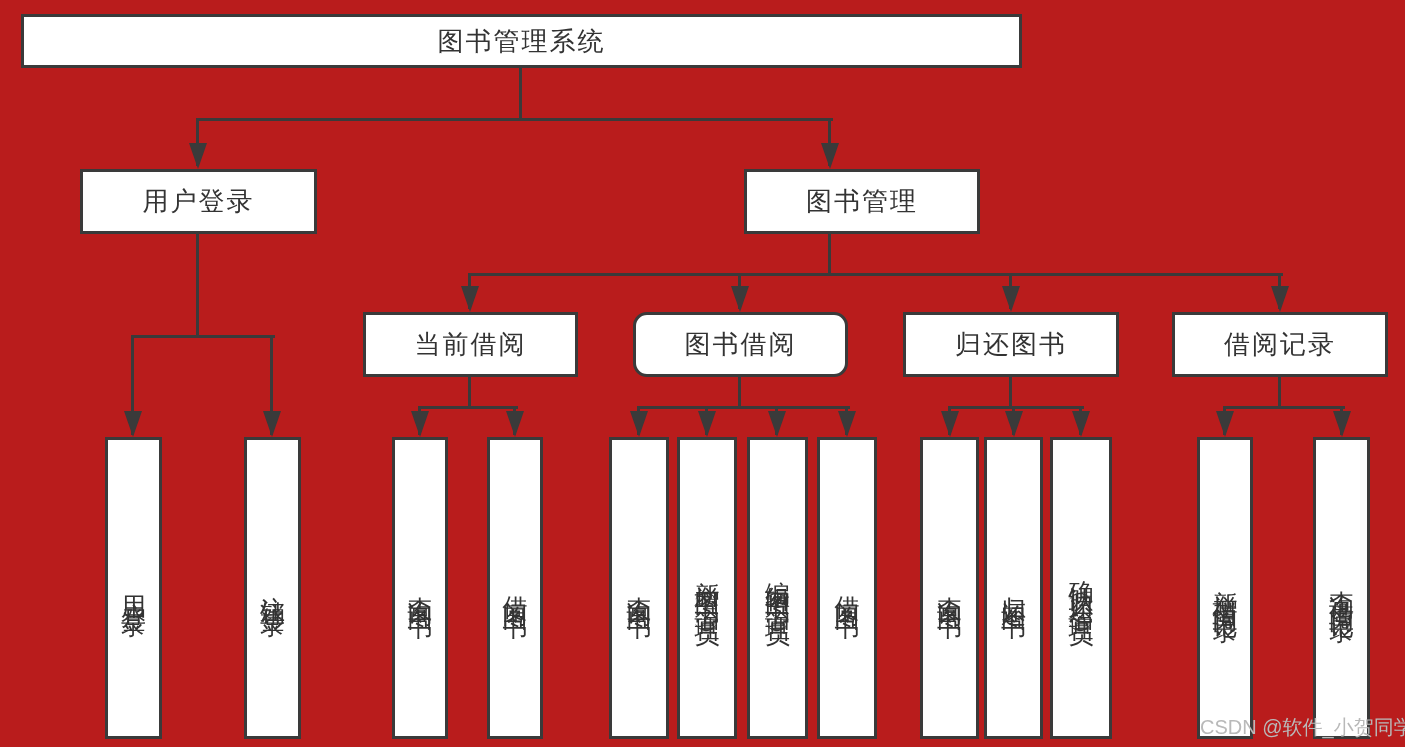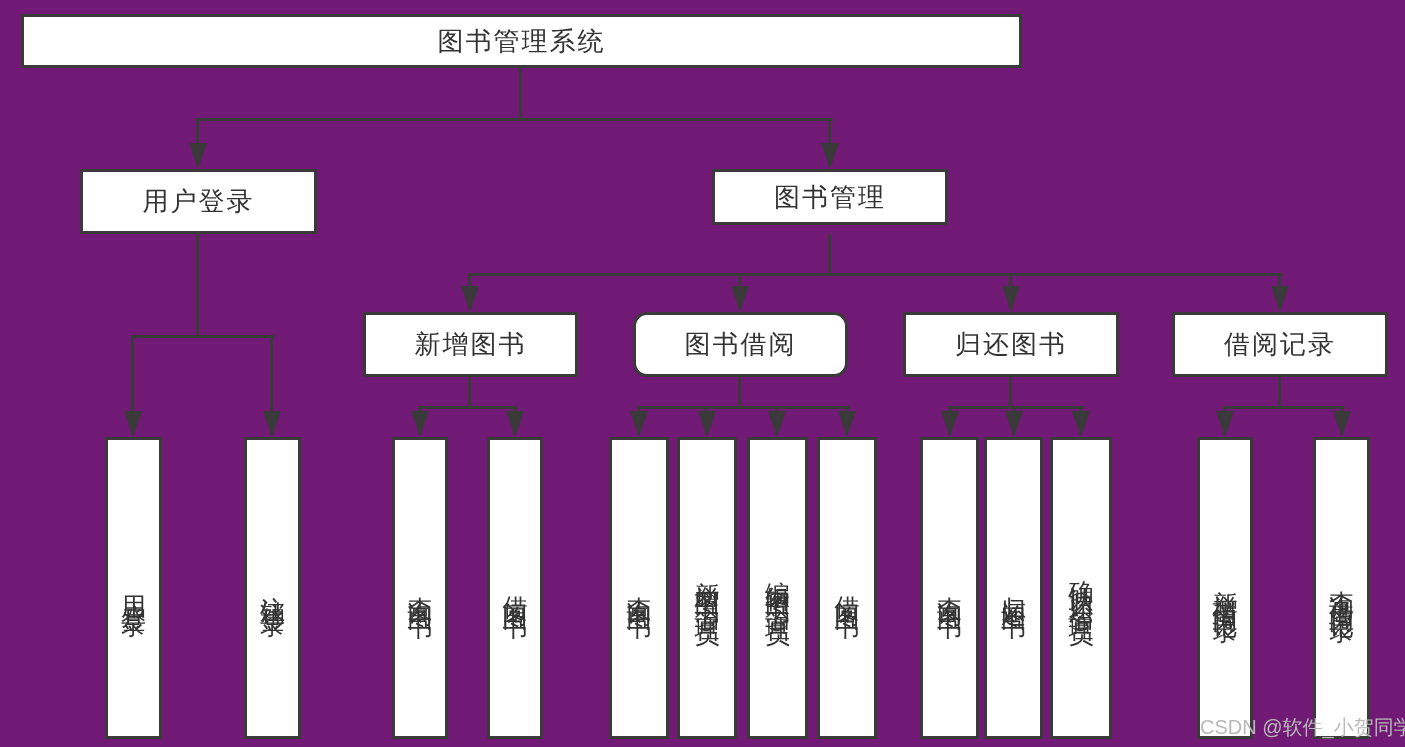--- a/index.html
+++ b/index.html
@@ -1,20 +1,20 @@
 <!DOCTYPE html>
 <html><head>
 <meta charset="utf-8">
 <style>
   html, body { margin: 0; padding: 0; background: #ffffff; }
   .canvas {
     position: relative;
     width: 1405px;
     height: 747px;
-    background: #701a75;
+    background: #b91c1c;
     overflow: hidden;
     font-family: "Liberation Sans", sans-serif;
   }
   .node {
     position: absolute;
     box-sizing: border-box;
     border: 3px solid #3a3a3a;
     background: #ffffff;
     display: flex;
     align-items: center;
@@ -73,21 +73,21 @@
   <div class="line" style="left:196px; top:118px; width:637px; height:3px;"></div>
   <div class="line" style="left:196px; top:118px; width:3px; height:48px;"></div>
   <div class="arrow" style="left:189px; top:143px;"></div>
   <div class="line" style="left:828px; top:118px; width:3px; height:48px;"></div>
   <div class="arrow" style="left:821px; top:143px;"></div>
 
   <div class="node" style="left:80px; top:169px; width:237px; height:65px;">
     <span class="lbl">用户登录</span>
   </div>
 
-  <div class="node" style="left:712px; top:169px; width:236px; height:56px;">
+  <div class="node" style="left:744px; top:169px; width:236px; height:65px;">
     <span class="lbl">图书管理</span>
   </div>
 
   <div class="line" style="left:196px; top:234px; width:3px; height:104px;"></div>
   <div class="line" style="left:131px; top:335px; width:144px; height:3px;"></div>
   <div class="line" style="left:131px; top:335px; width:3px; height:100px;"></div>
   <div class="arrow" style="left:124px; top:411px;"></div>
   <div class="line" style="left:270px; top:335px; width:3px; height:100px;"></div>
   <div class="arrow" style="left:263px; top:411px;"></div>
 
@@ -96,21 +96,21 @@
   <div class="line" style="left:468px; top:273px; width:3px; height:36px;"></div>
   <div class="arrow" style="left:461px; top:286px;"></div>
   <div class="line" style="left:738px; top:273px; width:3px; height:36px;"></div>
   <div class="arrow" style="left:731px; top:286px;"></div>
   <div class="line" style="left:1009px; top:273px; width:3px; height:36px;"></div>
   <div class="arrow" style="left:1002px; top:286px;"></div>
   <div class="line" style="left:1278px; top:273px; width:3px; height:36px;"></div>
   <div class="arrow" style="left:1271px; top:286px;"></div>
 
   <div class="node" style="left:363px; top:312px; width:215px; height:65px;">
-    <span class="lbl">新增图书</span>
+    <span class="lbl">当前借阅</span>
   </div>
   <div class="node" style="left:633px; top:312px; width:215px; height:65px;border-radius:14px;">
     <span class="lbl">图书借阅</span>
   </div>
   <div class="node" style="left:903px; top:312px; width:216px; height:65px;">
     <span class="lbl">归还图书</span>
   </div>
   <div class="node" style="left:1172px; top:312px; width:216px; height:65px;">
     <span class="lbl">借阅记录</span>
   </div>

